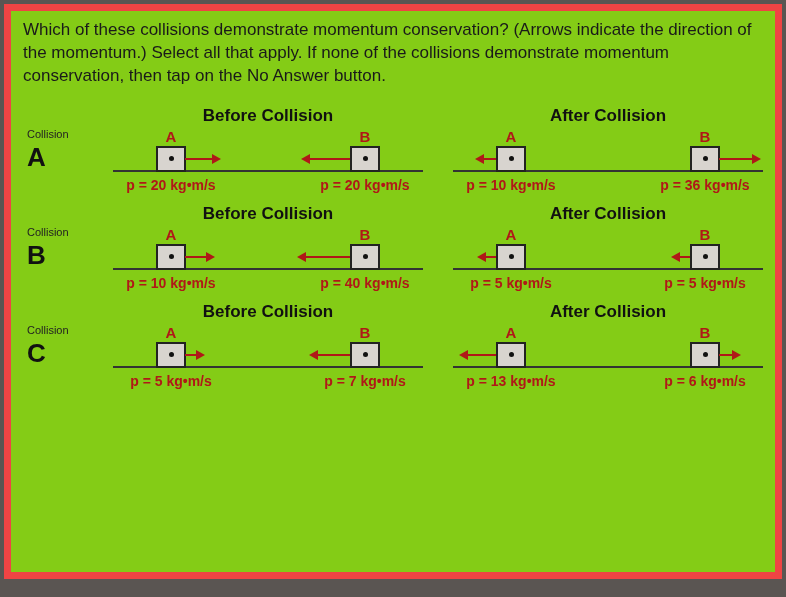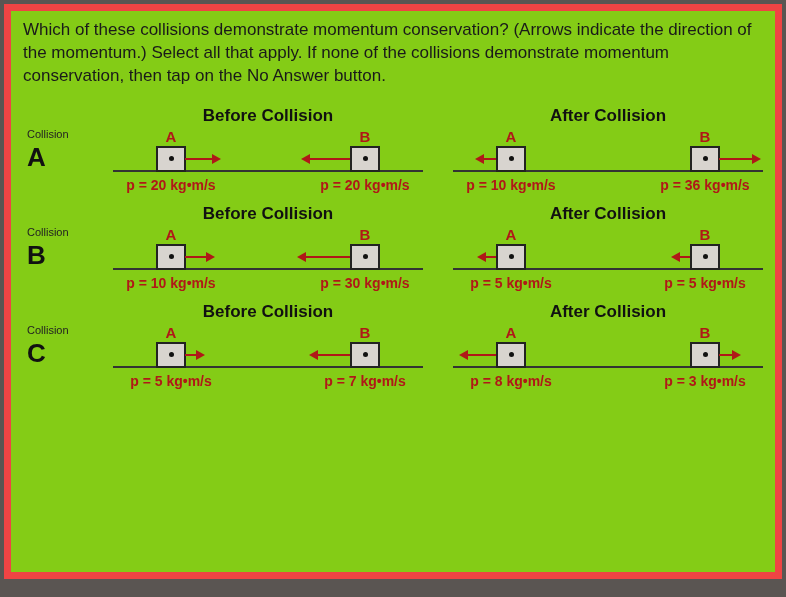--- a/index.html
+++ b/index.html
@@ -233,21 +233,21 @@
               <div class="p-label">p = 10 kg•m/s</div>
             </div>
             <div class="obj right">
               <div class="obj-label">B</div>
               <div class="box-row">
                 <div class="arrow left-dir" style="width:52px"></div>
                 <div class="box">
                     <div class="dot"></div>
                   </div>
               </div>
-              <div class="p-label">p = 30 kg•m/s</div>
+              <div class="p-label">p = 40 kg•m/s</div>
             </div>
           </div>
         </div>
         <div class="panel">
           <div class="panel-title">After Collision</div>
           <div class="panel-body">
             <div class="ground"></div>
             <div class="obj left">
               <div class="obj-label">A</div>
               <div class="box-row">
@@ -310,31 +310,31 @@
           <div class="panel-body">
             <div class="ground"></div>
             <div class="obj left">
               <div class="obj-label">A</div>
               <div class="box-row">
                 <div class="arrow left-dir" style="width:36px"></div>
                 <div class="box">
                     <div class="dot"></div>
                   </div>
               </div>
-              <div class="p-label">p = 8 kg•m/s</div>
+              <div class="p-label">p = 13 kg•m/s</div>
             </div>
             <div class="obj right">
               <div class="obj-label">B</div>
               <div class="box-row">
                 <div class="box">
                     <div class="dot"></div>
                   </div>
                 <div class="arrow right-dir" style="width:20px"></div>
               </div>
-              <div class="p-label">p = 3 kg•m/s</div>
+              <div class="p-label">p = 6 kg•m/s</div>
             </div>
           </div>
         </div>
       </div>
     </div>
 
   </div>
 </div>
 
 </body></html>

